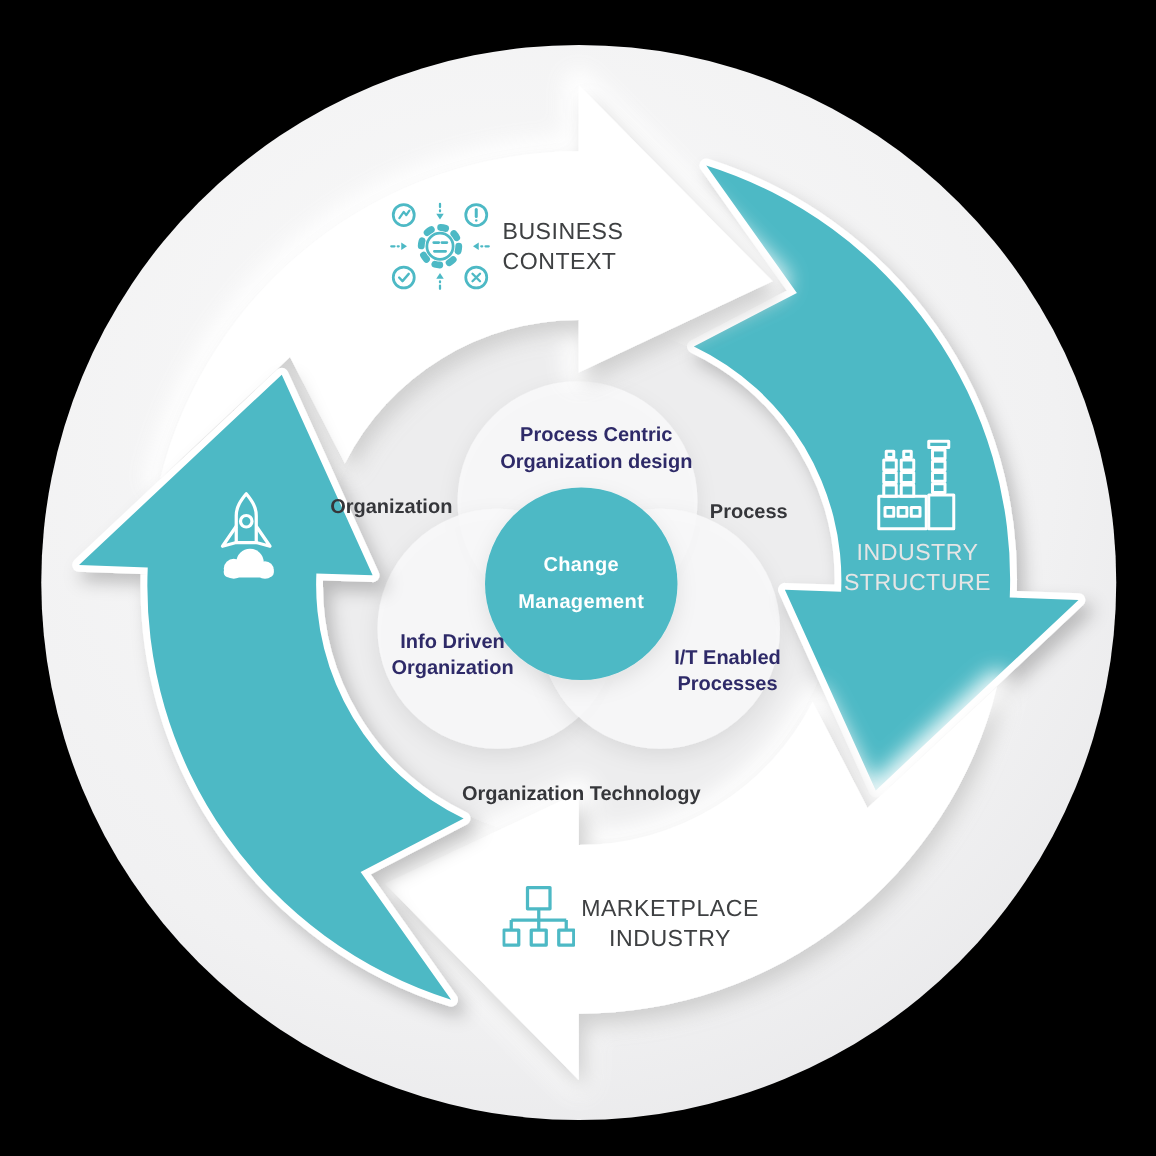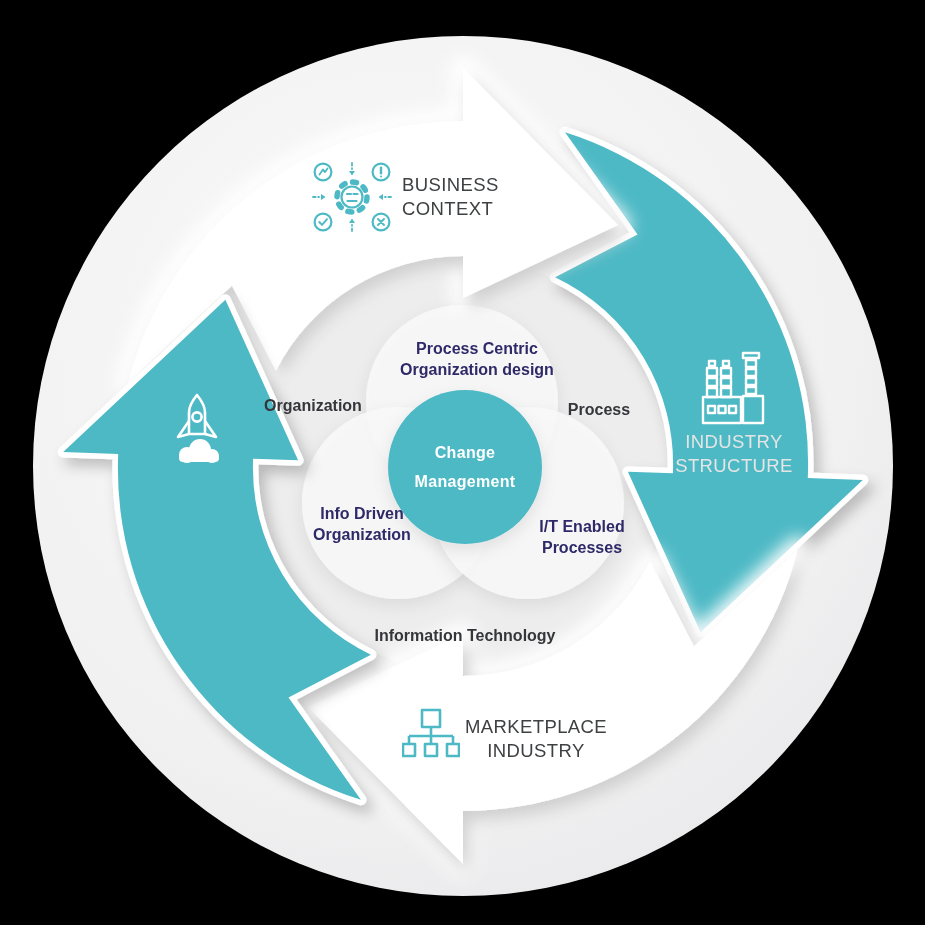--- a/index.html
+++ b/index.html
@@ -156,21 +156,21 @@
 
   <div class="lbl outer left-align" style="left:402px;top:197px;">BUSINESS
 CONTEXT</div>
   <div class="lbl outer on-teal" style="left:734px;top:454px;">INDUSTRY
 STRUCTURE</div>
   <div class="lbl outer" style="left:536px;top:739px;">MARKETPLACE
 INDUSTRY</div>
 
   <div class="lbl ring" style="left:313px;top:406px;">Organization</div>
   <div class="lbl ring" style="left:599px;top:394px;margin-top:16px;">Process</div>
-  <div class="lbl ring" style="left:465px;top:636px;">Information Technology</div>
+  <div class="lbl ring" style="left:465px;top:636px;">Organization Technology</div>
 
   <div class="lbl venn" style="left:477px;top:359px;">Process Centric
 Organization design</div>
   <div class="lbl venn" style="left:362px;top:524px;">Info Driven
 Organization</div>
   <div class="lbl venn" style="left:562px;top:537px;margin-left:20px;">I/T Enabled
 Processes</div>
 
   <div class="lbl center" style="left:465px;top:467px;">Change
 Management</div>

